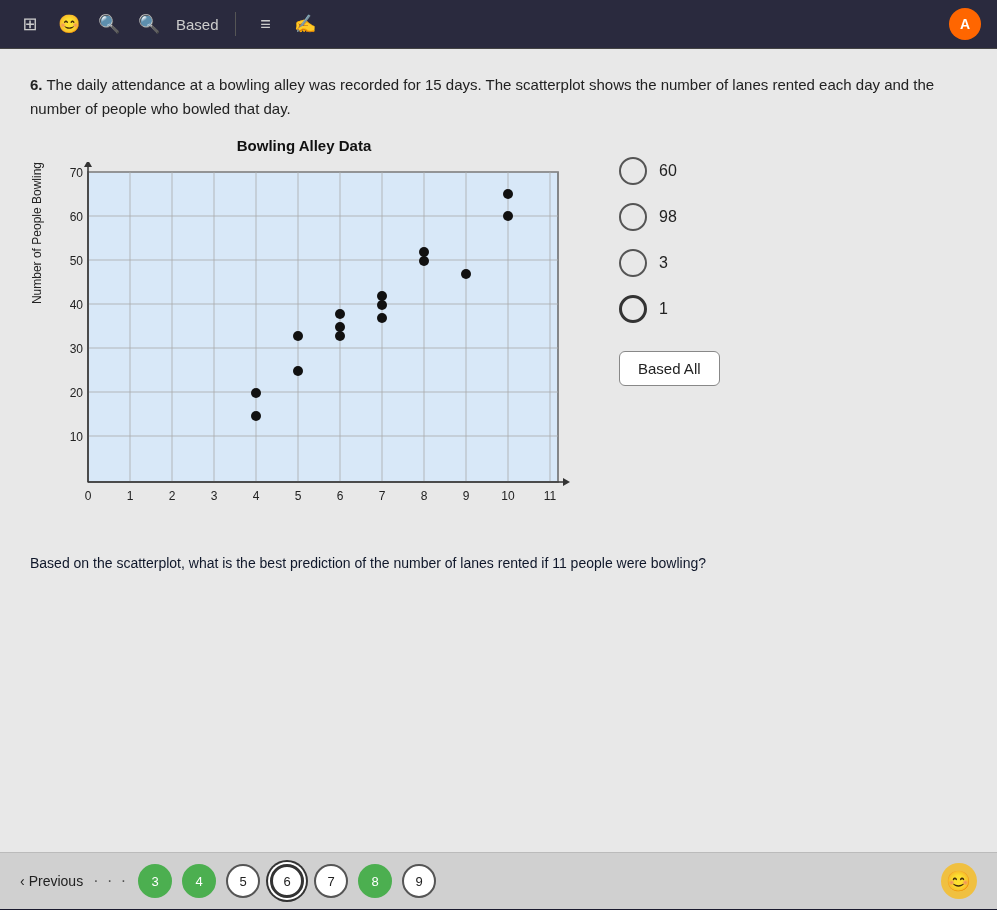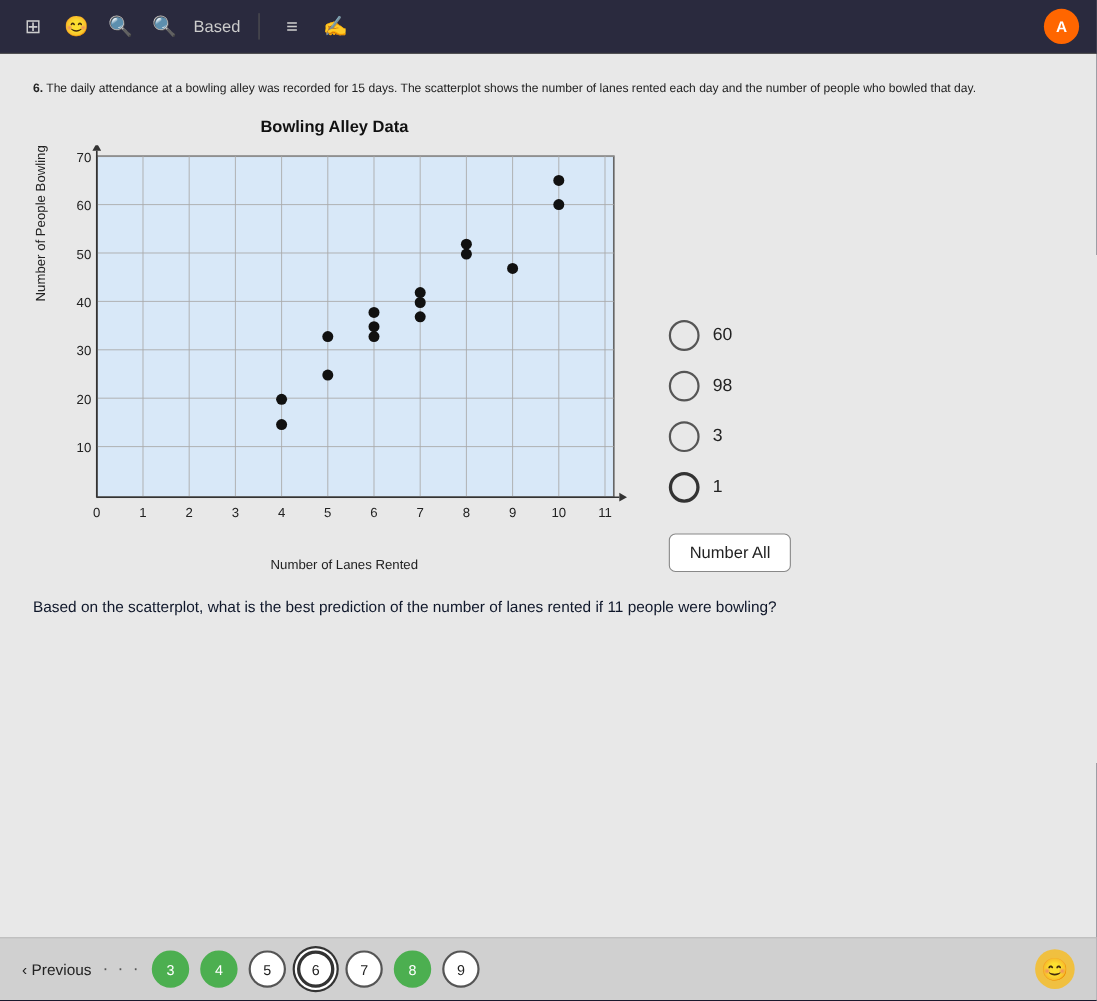--- a/index.html
+++ b/index.html
@@ -55,34 +55,34 @@
 
     .main-content {
       background: #e8e8e8;
       margin: 0;
       padding: 24px 30px 20px 30px;
       min-height: 860px;
       position: relative;
     }
 
     .question-text {
-      font-size: 11px;
+      font-size: 15px;
       color: #222;
       line-height: 1.6;
       margin-bottom: 16px;
     }
 
     .question-number {
       font-weight: bold;
     }
 
     .chart-and-options {
       display: flex;
-      gap: 30px;
-      align-items: flex-end;
+      gap: 41px;
+      align-items: flex-start;
     }
 
     .chart-container {
       flex: 0 0 auto;
     }
 
     .chart-title {
       text-align: center;
       font-weight: bold;
       font-size: 15px;
@@ -342,21 +342,20 @@
             <circle cx="376" cy="90" r="5" fill="#111"></circle>
 
             <circle cx="418" cy="112" r="5" fill="#111"></circle>
 
             <circle cx="460" cy="54" r="5" fill="#111"></circle>
 
             <circle cx="460" cy="32" r="5" fill="#111"></circle>
 
             <text x="275" y="360" font-size="0" text-anchor="middle" fill="#222"></text>
           </svg>
-          <div class="x-axis-label">Number of Lanes Rented</div>
         </div>
       </div>
     </div>
 
     <div class="options-panel">
       <div class="option-row">
         <div class="radio-circle"></div>
         <span class="option-label">60</span>
       </div>
       <div class="option-row">
@@ -364,21 +363,21 @@
         <span class="option-label">98</span>
       </div>
       <div class="option-row">
         <div class="radio-circle"></div>
         <span class="option-label">3</span>
       </div>
       <div class="option-row">
         <div class="radio-circle" style="border-color: #333; border-width: 3px;"></div>
         <span class="option-label">1</span>
       </div>
-      <button class="clear-all-btn">Number All</button>
+      <button class="clear-all-btn">Based All</button>
     </div>
 
   </div>
 
   <div class="question-bottom">
     <span>Based on the scatterplot, what is the best prediction of the number of lanes rented if 11 people were bowling?</span>
   </div>
 
   <div class="bottom-nav">
     <button class="prev-btn">

